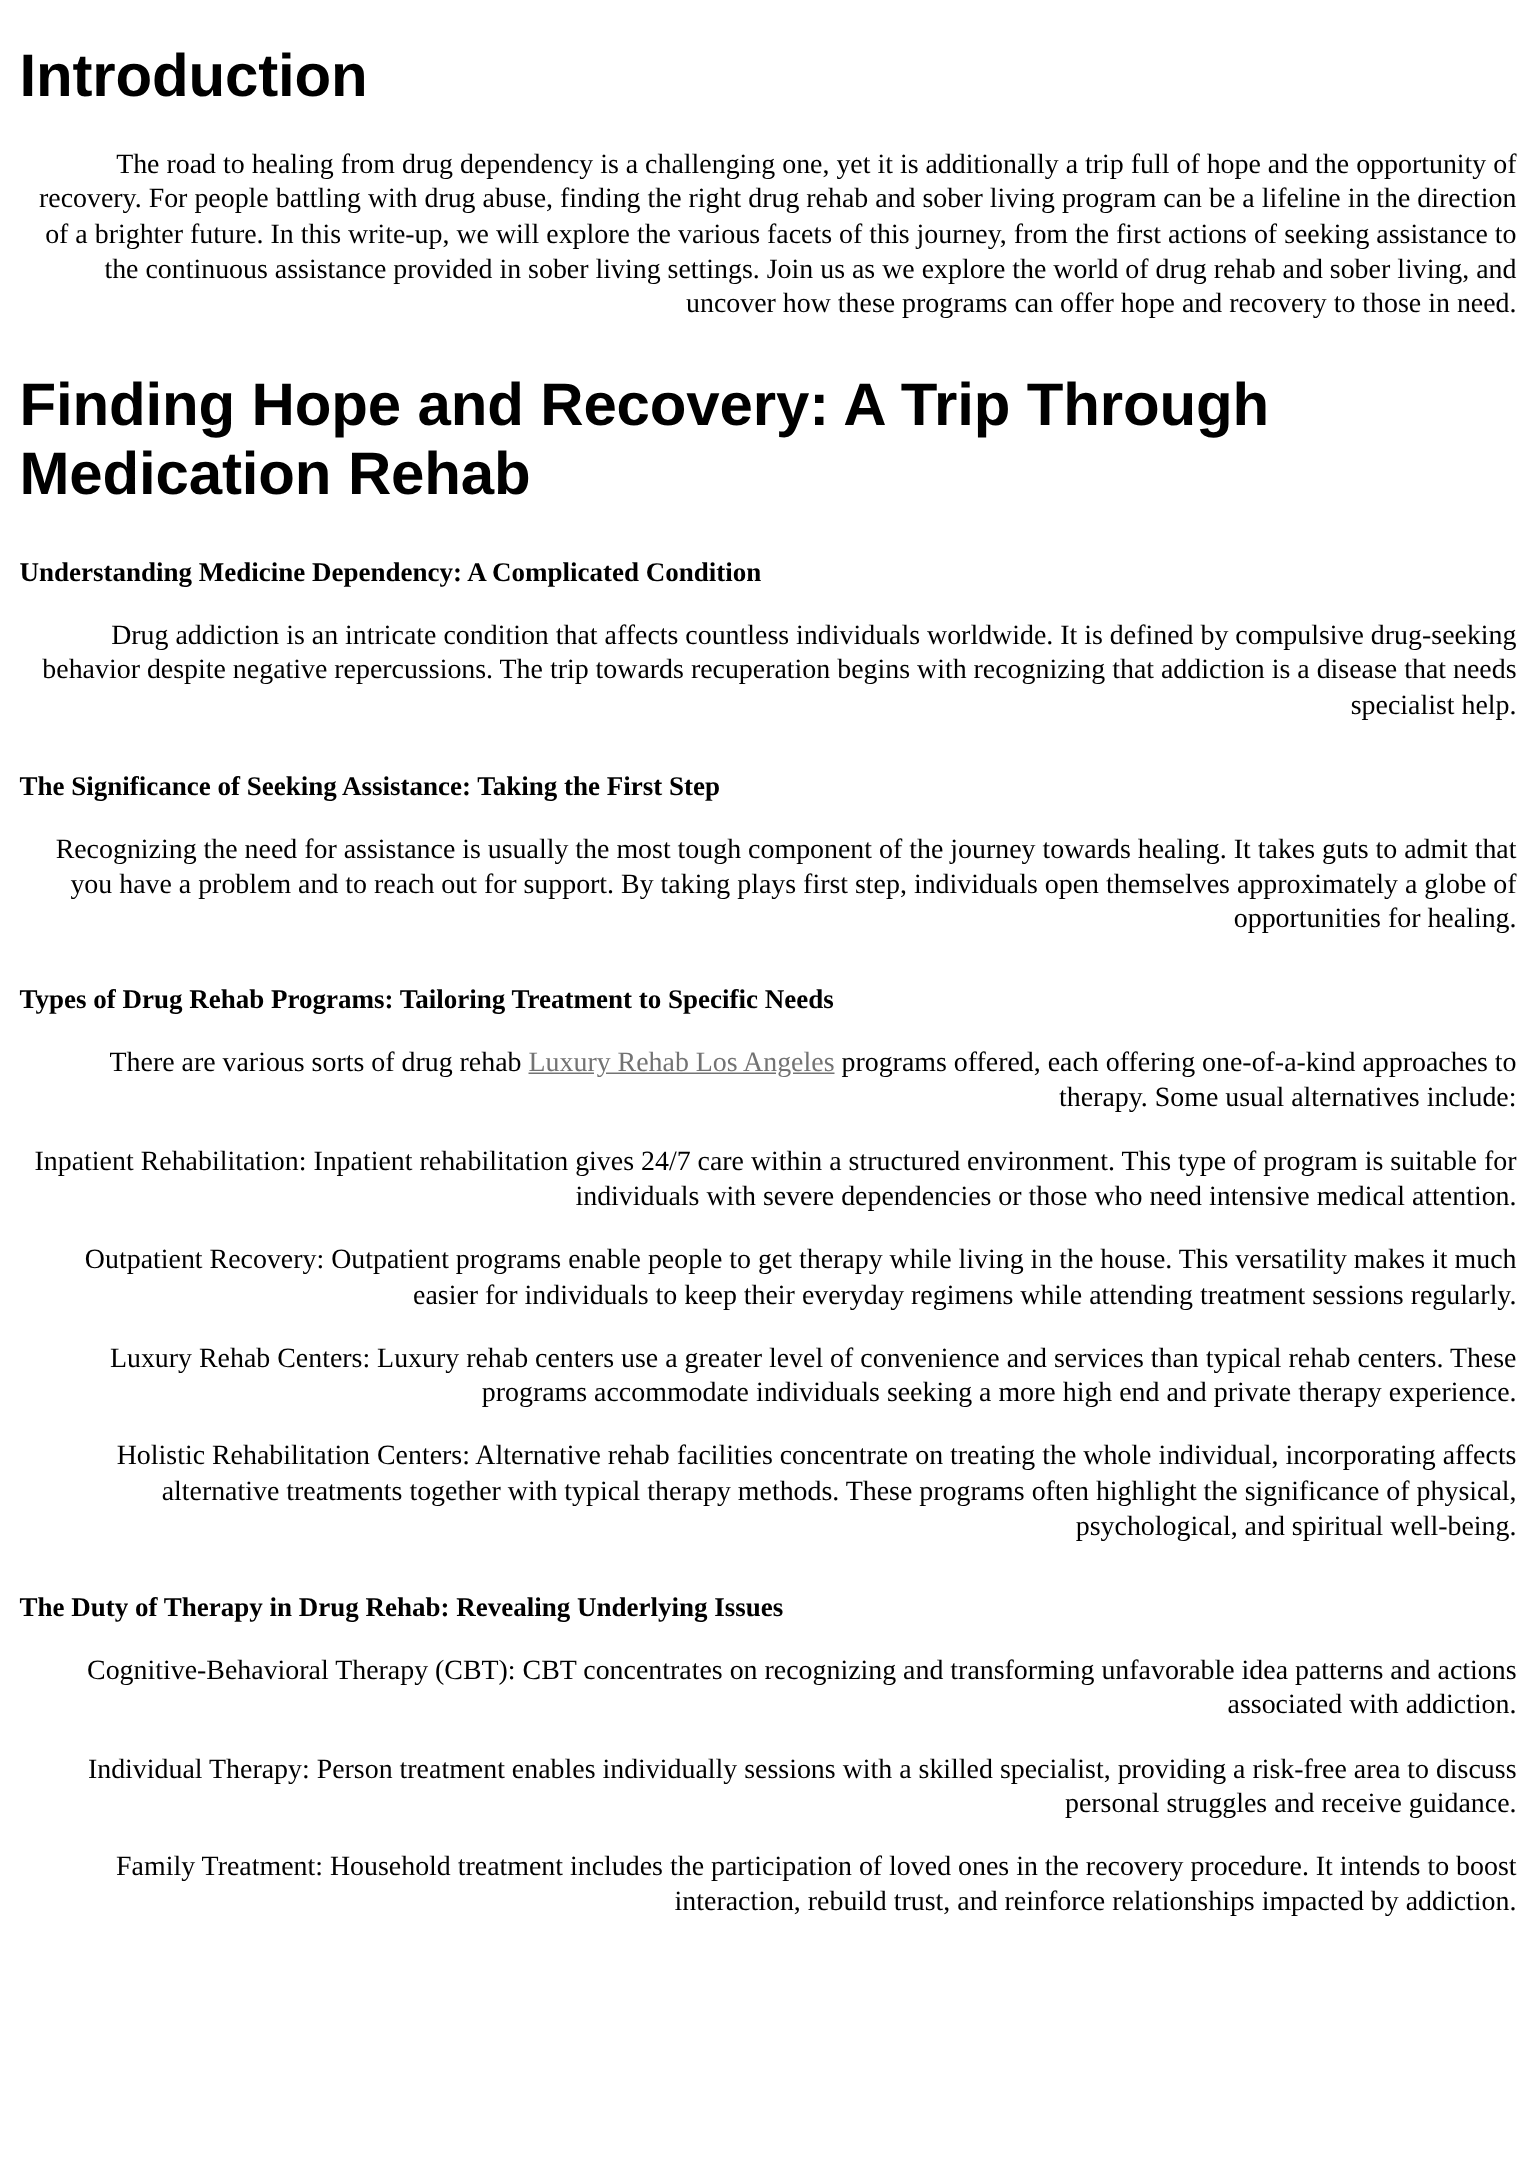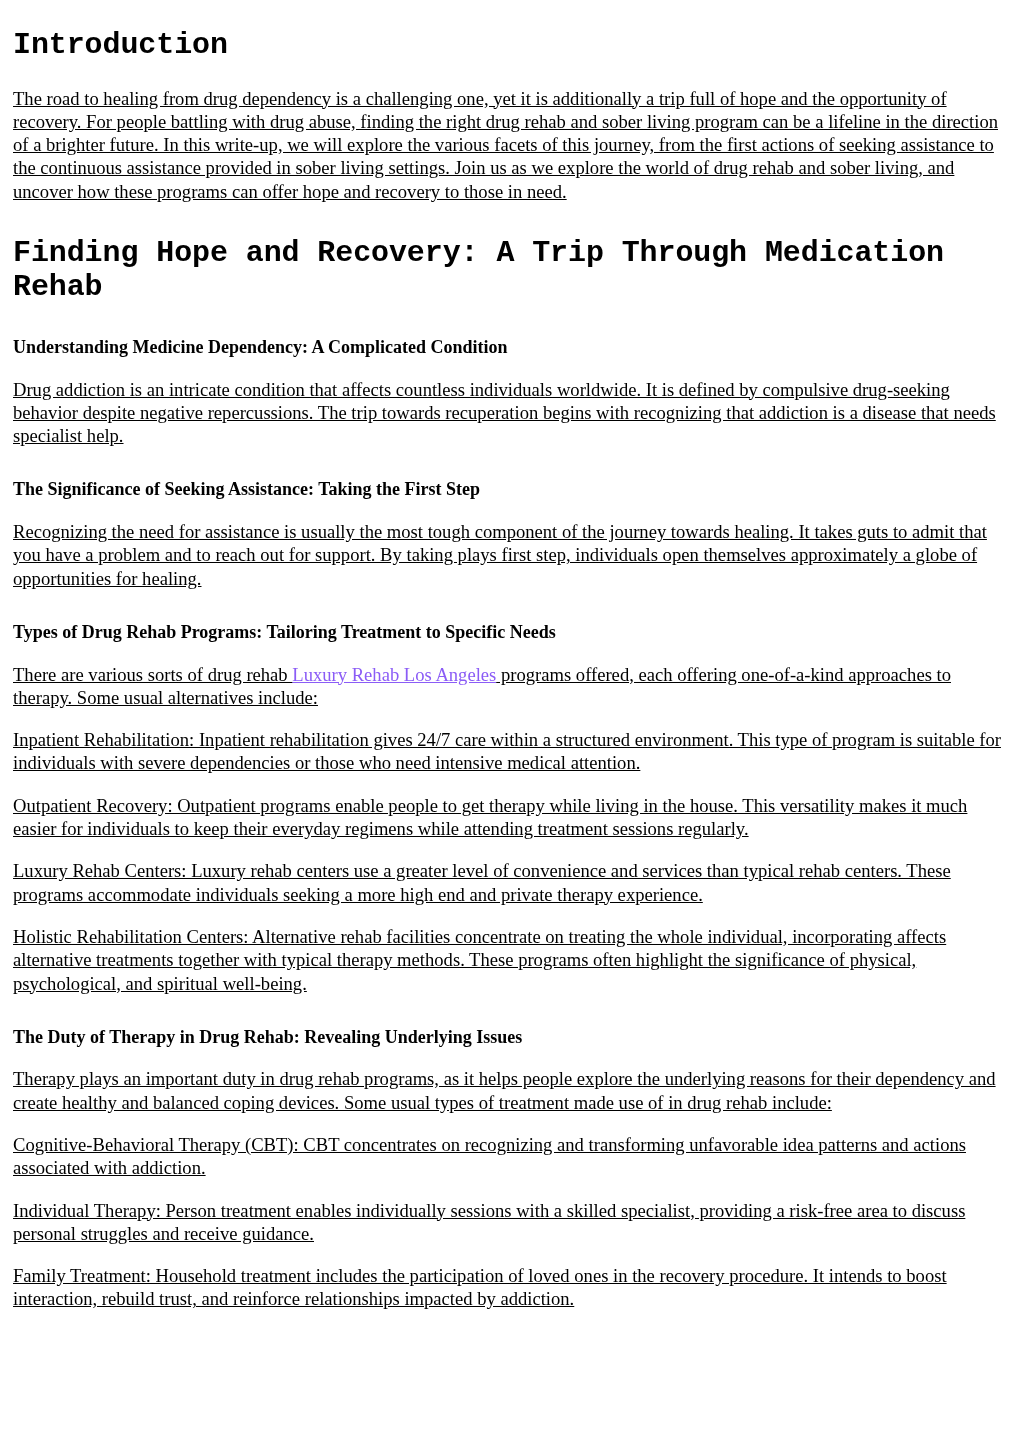--- a/index.html
+++ b/index.html
@@ -13,51 +13,50 @@
     overflow: hidden;
     font-family: "Liberation Serif", "DejaVu Serif", serif;
     color: #000000;
   }
   .page {
     box-sizing: border-box;
     width: 1024px;
     padding: 0 13px;
   }
   h2.doc-h2 {
-    font-family: Liberation Mono, monospace;
-    font-size: 30px;
+    font-family: Liberation Sans, sans-serif;
+    font-size: 40px;
     line-height: 1.15;
     font-weight: bold;
     margin: 28px 0 0 0;
     letter-spacing: -0.1px;
   }
   h2.doc-h2.section {
     margin: 33px 0 0 0;
   }
   h3.doc-h3 {
     font-family: "Liberation Serif", "DejaVu Serif", serif;
     font-size: 18px;
     line-height: 1.2;
     font-weight: bold;
     margin: 32px 0 0 0;
   }
   p.doc-p {
     font-family: "Liberation Serif", "DejaVu Serif", serif;
     font-size: 18.6px;
     line-height: 23.3px;
     margin: 19px 0 0 0;
-    text-align: left;
-    text-decoration: underline;
+    text-align: right;
     -webkit-font-smoothing: antialiased;
   }
   p.doc-p.first {
     margin-top: 24px;
   }
   a.doc-link {
-    color: #8b5cf6;
+    color: #737373;
     text-decoration: underline;
   }
 </style>
 </head>
 <body>
 
 <div class="page" id="doc-root">
     <h2 class="doc-h2">Introduction</h2>
     <p class="doc-p first">The road to healing from drug dependency is a challenging one, yet it is additionally a trip full of hope and the opportunity of recovery. For people battling with drug abuse, finding the right drug rehab and sober living program can be a lifeline in the direction of a brighter future. In this write-up, we will explore the various facets of this journey, from the first actions of seeking assistance to the continuous assistance provided in sober living settings. Join us as we explore the world of drug rehab and sober living, and uncover how these programs can offer hope and recovery to those in need.</p>
     <h2 class="doc-h2 section">Finding Hope and Recovery: A Trip Through Medication Rehab</h2>
@@ -65,17 +64,16 @@
     <p class="doc-p">Drug addiction is an intricate condition that affects countless individuals worldwide. It is defined by compulsive drug-seeking behavior despite negative repercussions. The trip towards recuperation begins with recognizing that addiction is a disease that needs specialist help.</p>
     <h3 class="doc-h3">The Significance of Seeking Assistance: Taking the First Step</h3>
     <p class="doc-p">Recognizing the need for assistance is usually the most tough component of the journey towards healing. It takes guts to admit that you have a problem and to reach out for support. By taking plays first step, individuals open themselves approximately a globe of opportunities for healing.</p>
     <h3 class="doc-h3">Types of Drug Rehab Programs: Tailoring Treatment to Specific Needs</h3>
     <p class="doc-p"><span>There are various sorts of drug rehab </span><a class="doc-link" href="#">Luxury Rehab Los Angeles</a><span> programs offered, each offering one-of-a-kind approaches to therapy. Some usual alternatives include:</span></p>
     <p class="doc-p">Inpatient Rehabilitation: Inpatient rehabilitation gives 24/7 care within a structured environment. This type of program is suitable for individuals with severe dependencies or those who need intensive medical attention.</p>
     <p class="doc-p">Outpatient Recovery: Outpatient programs enable people to get therapy while living in the house. This versatility makes it much easier for individuals to keep their everyday regimens while attending treatment sessions regularly.</p>
     <p class="doc-p">Luxury Rehab Centers: Luxury rehab centers use a greater level of convenience and services than typical rehab centers. These programs accommodate individuals seeking a more high end and private therapy experience.</p>
     <p class="doc-p">Holistic Rehabilitation Centers: Alternative rehab facilities concentrate on treating the whole individual, incorporating affects alternative treatments together with typical therapy methods. These programs often highlight the significance of physical, psychological, and spiritual well-being.</p>
     <h3 class="doc-h3">The Duty of Therapy in Drug Rehab: Revealing Underlying Issues</h3>
-    <p class="doc-p">Therapy plays an important duty in drug rehab programs, as it helps people explore the underlying reasons for their dependency and create healthy and balanced coping devices. Some usual types of treatment made use of in drug rehab include:</p>
     <p class="doc-p">Cognitive-Behavioral Therapy (CBT): CBT concentrates on recognizing and transforming unfavorable idea patterns and actions associated with addiction.</p>
     <p class="doc-p">Individual Therapy: Person treatment enables individually sessions with a skilled specialist, providing a risk-free area to discuss personal struggles and receive guidance.</p>
     <p class="doc-p">Family Treatment: Household treatment includes the participation of loved ones in the recovery procedure. It intends to boost interaction, rebuild trust, and reinforce relationships impacted by addiction.</p>
   </div>
 
 </body></html>

